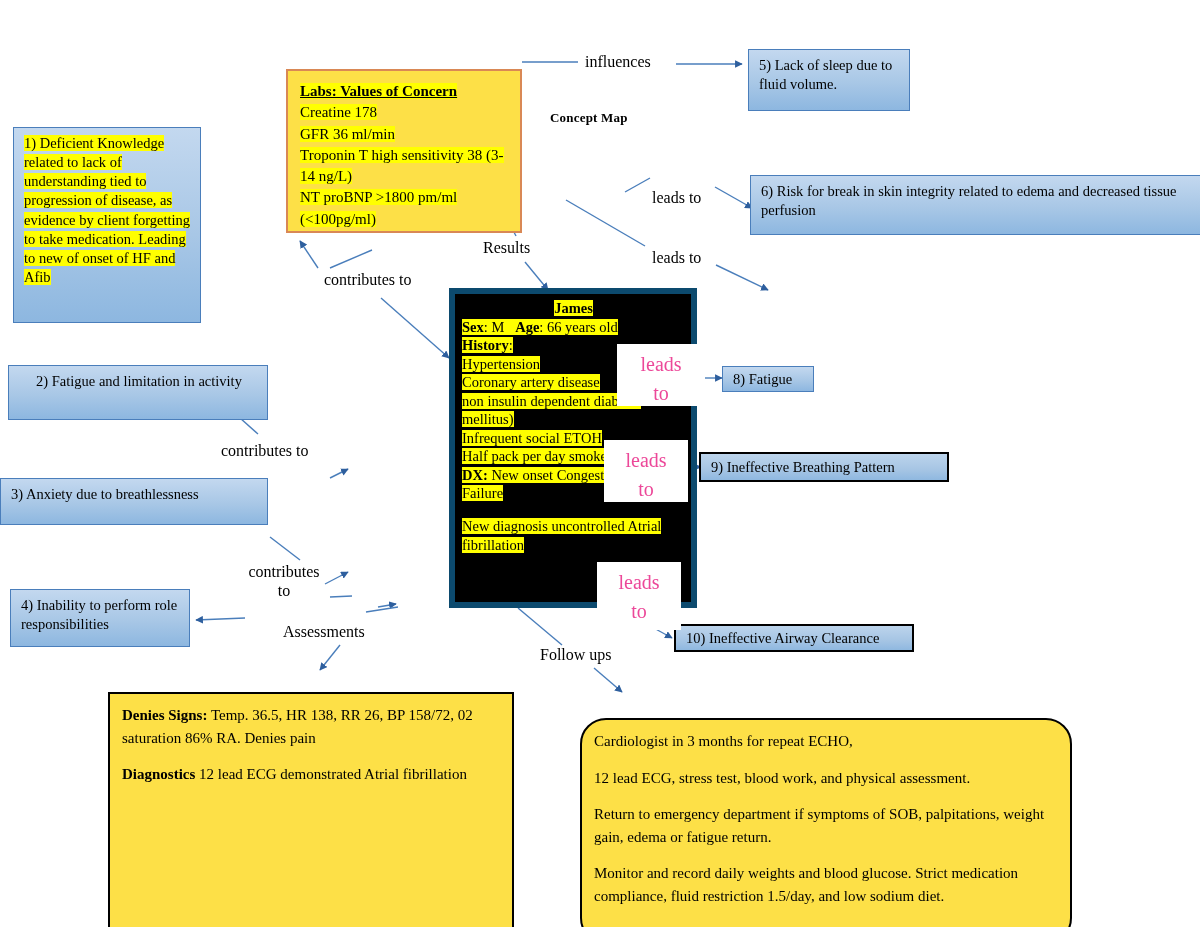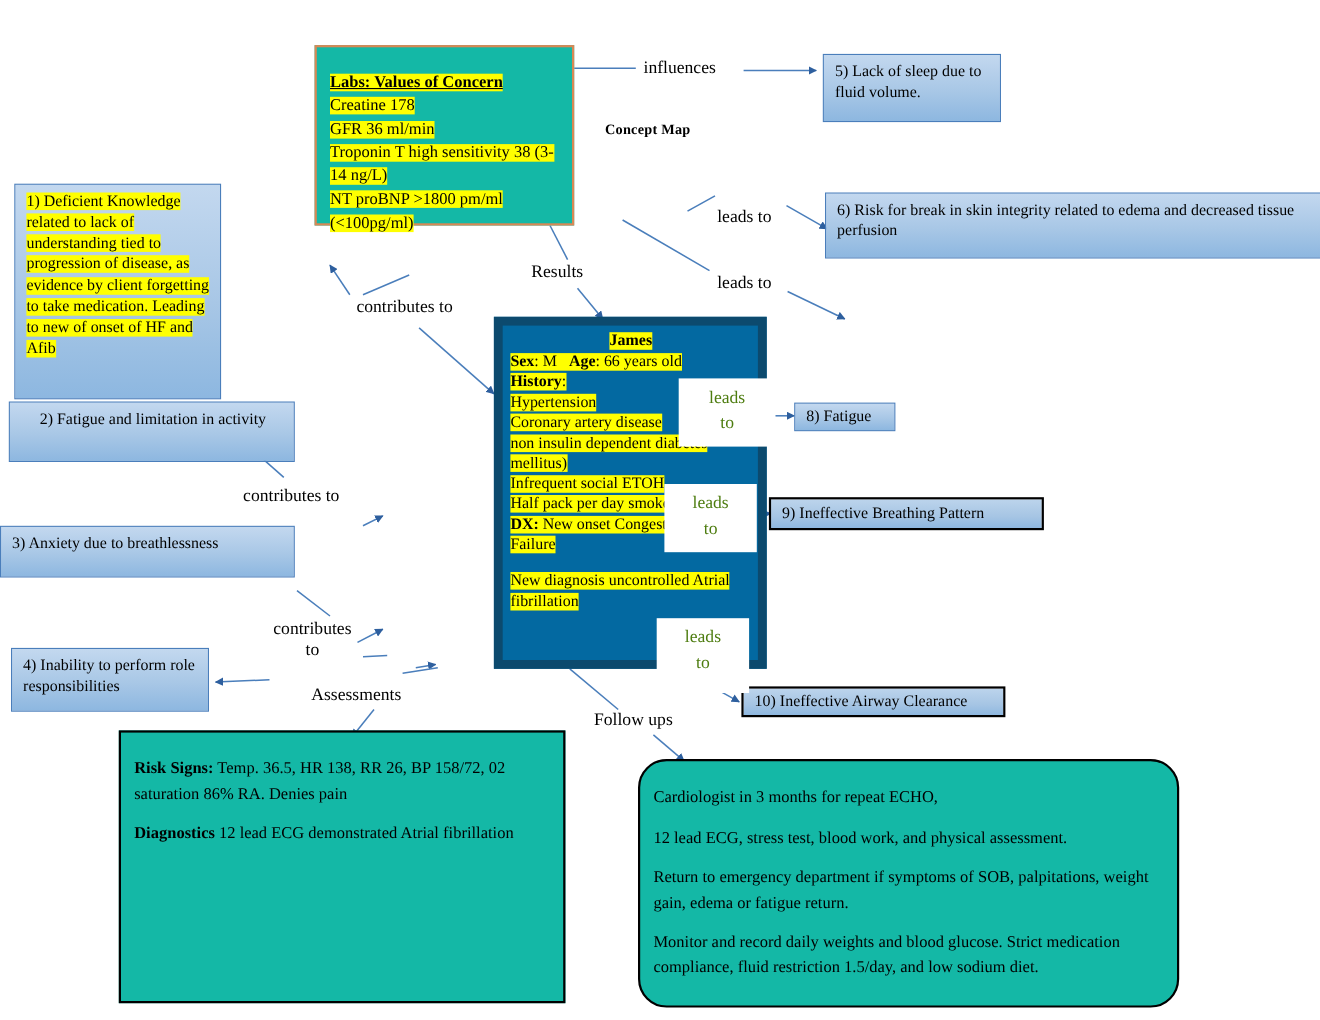--- a/index.html
+++ b/index.html
@@ -38,33 +38,34 @@
     padding: 6px 8px 4px 10px;
   }
   .blue.thick {
     border: 2px solid #000000;
   }
   .blue.hl {
     background: linear-gradient(to bottom, #bcd4ec 0%, #a6c5e4 60%, #8fb8e0 100%);
   }
   
   .orange {
-    background: #14b8a6;
+    background: #fde047;
     border: 2px solid #000000;
     font-size: 15px;
     line-height: 1.5;
-    padding: 22px 12px;
+    padding: 10px 12px;
+    margin-top: 28px;
   }
   .orange.softborder {
     border: 2px solid #d98855;
   }
   
   .red {
-    background: #0369a1;
-    border: 8px solid #0c4a6e;
+    background: #000000;
+    border: 6px solid #0c4a6e;
     font-size: 14.5px;
     line-height: 1.28;
     padding: 5px 6px 6px 7px;
   }
   
   .hly {
     background: #ffff00;
     box-decoration-break: clone;
     -webkit-box-decoration-break: clone;
   }
@@ -77,22 +78,22 @@
     color: #000000;
     white-space: nowrap;
     z-index: 4;
     line-height: 1.2;
   }
   .elabel.ctr { text-align: center; }
   
   .leadbox {
     position: absolute;
     background: #ffffff;
-    color: #4d7c0f;
-    font-size: 16px;
+    color: #ec4899;
+    font-size: 20px;
     text-align: center;
     line-height: 1.45;
     z-index: 5;
     padding-top: 6px;
     box-sizing: border-box;
   }
   .title {
     position: absolute;
     font-weight: bold;
     font-size: 13px;
@@ -159,21 +160,21 @@
   <div class="node orange softborder" style="left:286px; top:41px; width:236px; height:164px;">
     <div class="tight" style="font-size:15px; line-height:1.42;">
       <span class="hly b u">Labs: Values of Concern</span><br>
       <span class="hly">Creatine 178</span><br>
       <span class="hly">GFR 36 ml/min</span><br>
       <span class="hly">Troponin T high sensitivity 38 (3-14 ng/L)</span><br>
       <span class="hly">NT proBNP &gt;1800 pm/ml (&lt;100pg/ml)</span>
     </div>
   </div>
 
-  <div class="node blue" style="left:13px; top:127px; width:188px; height:196px;margin-top:40px;">
+  <div class="node blue" style="left:13px; top:127px; width:188px; height:196px;">
     <span class="hly">1) Deficient Knowledge related to lack of understanding tied to progression of disease, as evidence by client forgetting to take medication. Leading to new of onset of HF and Afib</span>
   </div>
 
   <div class="node blue" style="left:8px; top:365px; width:260px; height:55px; display:flex; align-items:flex-start; justify-content:center;">
     <span>2) Fatigue and limitation in activity</span>
   </div>
 
   <div class="node blue" style="left:0; top:478px; width:268px; height:47px;">
     <span>3) Anxiety due to breathlessness</span>
   </div>
@@ -234,21 +235,21 @@
     <div>leads</div>
     <div>to</div>
   </div>
 
   <div class="leadbox" style="left:597px; top:562px; width:84px; height:68px;">
     <div>leads</div>
     <div>to</div>
   </div>
 
   <div class="node orange" style="left:108px; top:664px; width:406px; height:248px;">
-    <p class="para"><span class="b">Risk Signs:</span><span>  Temp. 36.5, HR 138, RR 26, BP 158/72, 02 saturation 86% RA. Denies pain</span></p>
+    <p class="para"><span class="b">Denies Signs:</span><span>  Temp. 36.5, HR 138, RR 26, BP 158/72, 02 saturation 86% RA. Denies pain</span></p>
     <p class="para"><span class="b">Diagnostics</span><span> 12 lead ECG demonstrated Atrial fibrillation</span></p>
   </div>
 
   <div class="node orange" style="left:580px; top:690px; width:492px; height:226px; overflow:hidden;border-radius:26px;">
     <p class="para">Cardiologist in 3 months for repeat ECHO,</p>
     <p class="para">12 lead ECG, stress test, blood work, and physical assessment.</p>
     <p class="para">Return to emergency department if symptoms of SOB, palpitations, weight gain, edema or fatigue return.</p>
     <p class="para">Monitor and record daily weights and blood glucose. Strict medication compliance, fluid restriction 1.5/day, and low sodium diet.</p>
   </div>
 

